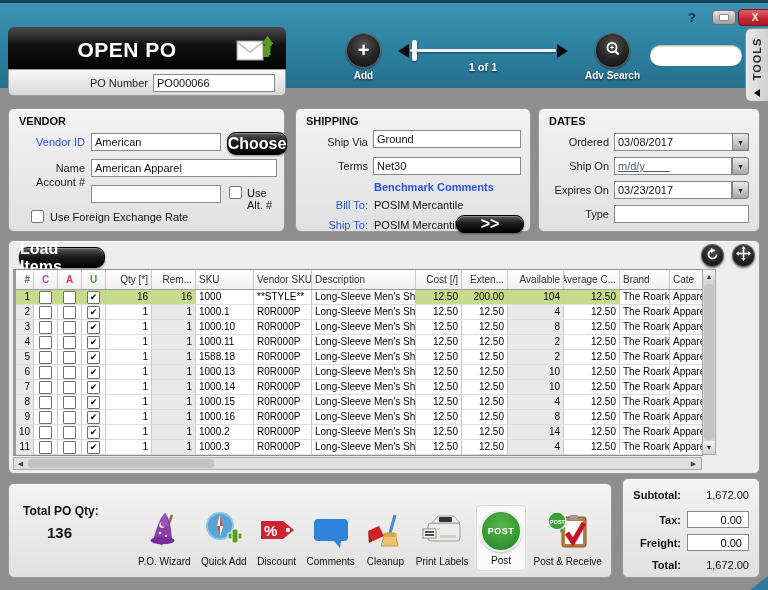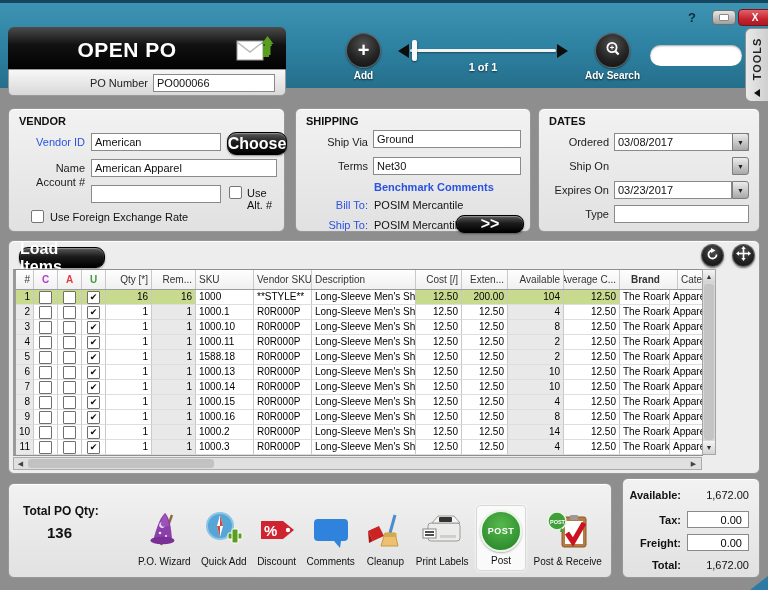--- a/index.html
+++ b/index.html
@@ -219,20 +219,21 @@
 </div>
 
 <div class="panel" style="left:538px;top:108px;width:222px;height:124px;">
   <span class="sec-title">DATES</span>
   <span class="lbl" style="left:0;top:27px;width:70px;">Ordered</span>
   <input class="fld" style="left: 75px; top: 24px; width: 135px;" value="03/08/2017">
   <div class="ddbtn" style="left:193px;top:24px;">
       <span>▼</span>
     </div>
   <span class="lbl" style="left:0;top:51px;width:70px;">Ship On</span>
+  <div class="fld" style="left:75px;top:48px;width:118px;line-height:16px;"><span class="mask">m/d/y____</span></div>
   <div class="ddbtn" style="left:193px;top:48px;">
       <span>▼</span>
     </div>
   <span class="lbl" style="left:0;top:75px;width:70px;">Expires On</span>
   <input class="fld" style="left: 75px; top: 72px; width: 118px;" value="03/23/2017">
   <div class="ddbtn" style="left:193px;top:72px;">
       <span>▼</span>
     </div>
   <span class="lbl" style="left:0;top:99px;width:70px;">Type</span>
   <input class="fld" style="left: 75px; top: 96px; width: 135px;" value="">
@@ -274,21 +275,21 @@
         <div class="cell w3 a-c" style="color: rgb(63, 155, 63); font-weight: bold;">U</div>
         <div class="cell w4 a-r" style="color: rgb(51, 51, 51); font-weight: normal;">Qty [*]</div>
         <div class="cell w5 a-r" style="color: rgb(51, 51, 51); font-weight: normal;">Rem...</div>
         <div class="cell w6" style="color: rgb(51, 51, 51); font-weight: normal;">SKU</div>
         <div class="cell w7" style="color: rgb(51, 51, 51); font-weight: normal;">Vendor SKU</div>
         <div class="cell w8" style="color: rgb(51, 51, 51); font-weight: normal;">Description</div>
         <div class="cell w9 a-r" style="color: rgb(51, 51, 51); font-weight: normal;">Cost [/]</div>
         <div class="cell w10 a-r" style="color: rgb(51, 51, 51); font-weight: normal;">Exten...</div>
         <div class="cell w11 a-r" style="color: rgb(51, 51, 51); font-weight: normal;">Available</div>
         <div class="cell w12 a-r" style="color: rgb(51, 51, 51); font-weight: normal;">Average C...</div>
-        <div class="cell w13" style="color: rgb(51, 51, 51); font-weight: bold; margin-left: 8px;">Brand</div>
+        <div class="cell w13" style="color: rgb(51, 51, 51); font-weight: normal;">Brand</div>
         <div class="cell w14" style="color: rgb(51, 51, 51); font-weight: normal;">Cate</div>
       </div>
     <div id="grid-body">
         <div class="grid-row">
           <div class="cell w0 a-r ro sel">1</div>
           <div class="cell w1 a-c sel">
             <span class="chk"></span>
           </div>
           <div class="cell w2 a-c sel">
             <span class="chk"></span>
@@ -657,21 +658,21 @@
           <path d="M15,17 L19,21 L14,21 Z" fill="#3fa03a"></path>
         </svg>
       </span>
       <span class="flabel">Post &amp; Receive</span>
     </div>
   </div>
 </div>
 
 <div class="panel" style="left:622px;top:478px;width:138px;height:100px;">
   <div class="tot-row" style="top:10px;">
-    <span class="tot-lbl">Available:</span>
+    <span class="tot-lbl">Subtotal:</span>
     <span class="tot-val">1,672.00</span>
   </div>
   <div class="tot-row" style="top:32px;margin-left:29px;">
     <span class="tot-lbl">Tax:</span>
     <input class="tot-fld" value="0.00" style="">
   </div>
   <div class="tot-row" style="top:55px;margin-left:22px;">
     <span class="tot-lbl">Freight:</span>
     <input class="tot-fld" value="0.00" style="">
   </div>

